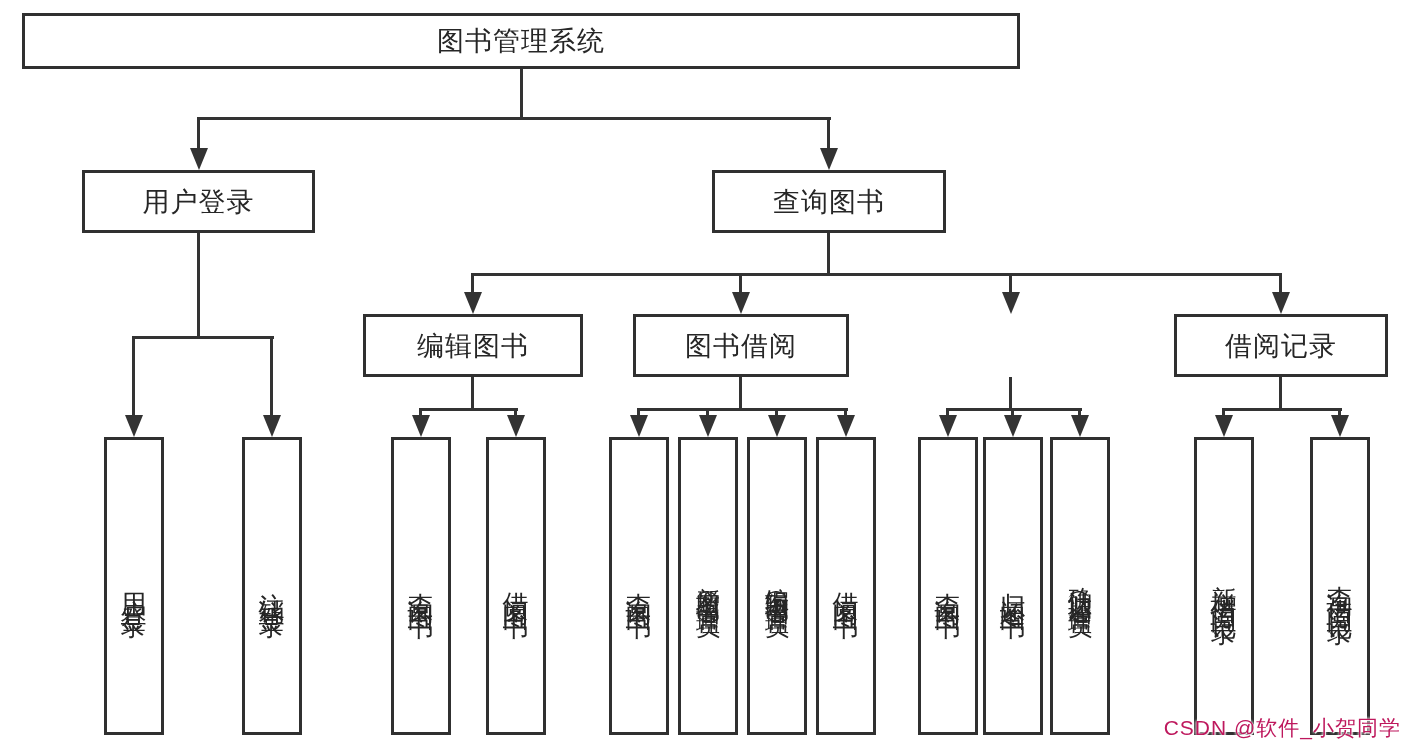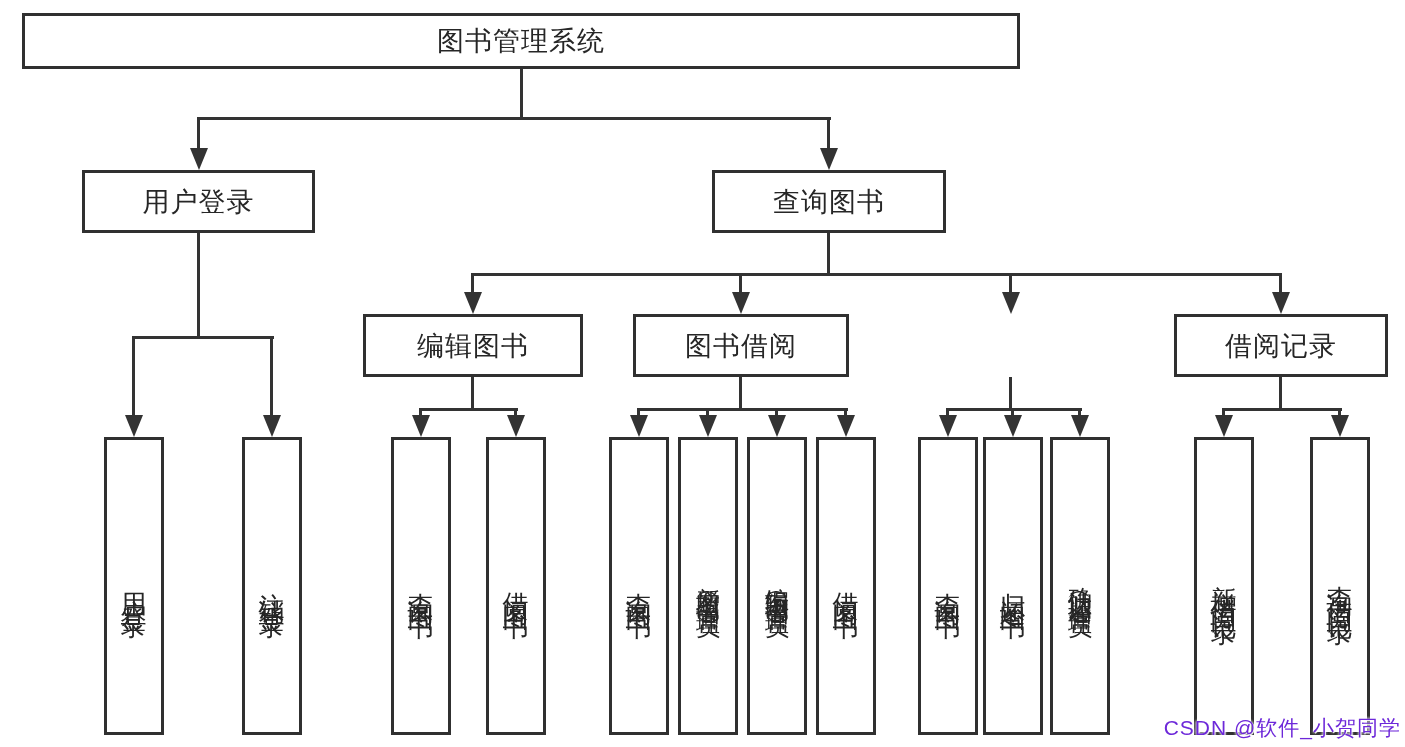--- a/index.html
+++ b/index.html
@@ -36,21 +36,21 @@
     position:absolute;
     width:0;height:0;
     border-left:9px solid transparent;
     border-right:9px solid transparent;
     border-top:22px solid #333333;
   }
   .watermark{
     position:absolute;
     right:4px;bottom:5px;
     font-size:21px;
-    color:#6d28d9;
+    color:#be185d;
     letter-spacing:1px;
     text-shadow:0 0 3px #ffffff,0 0 3px #ffffff,1px 1px 0 rgba(255,255,255,.85);
     z-index:20;
     white-space:nowrap;
   }
 </style>
 </head>
 <body>
 
 <div class="canvas">

